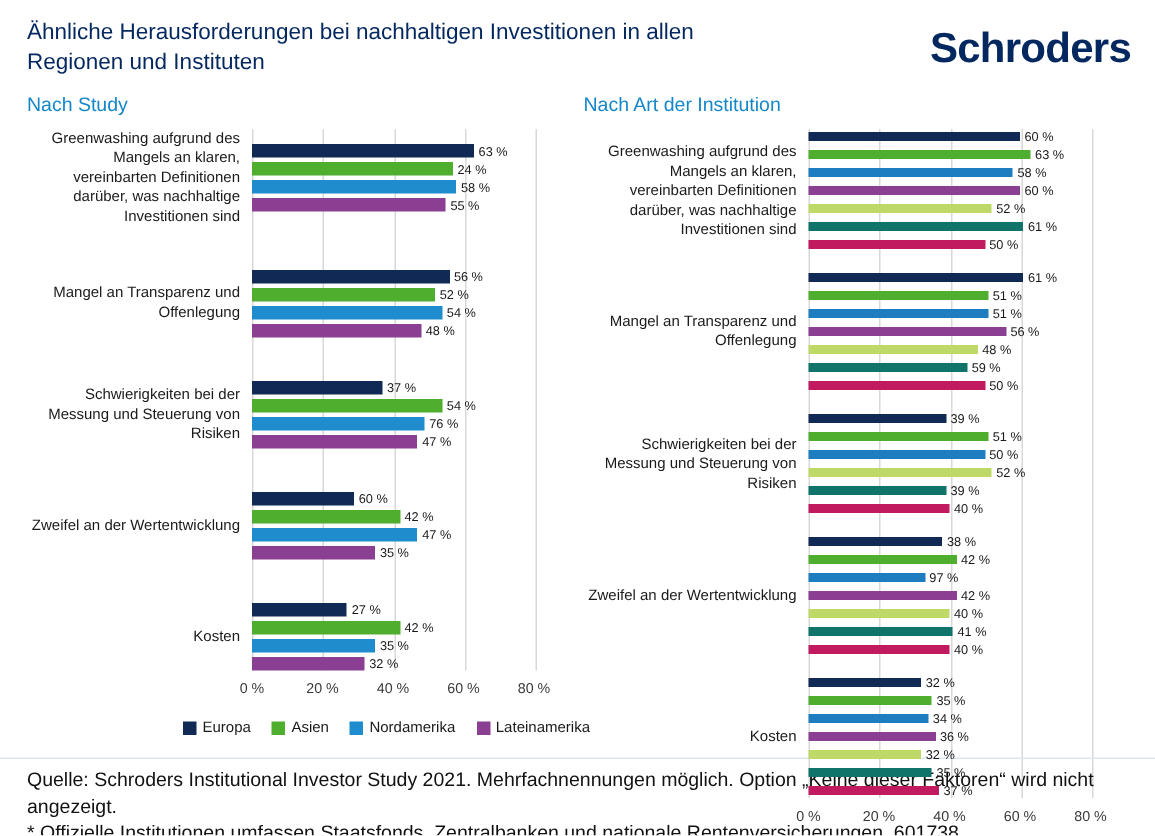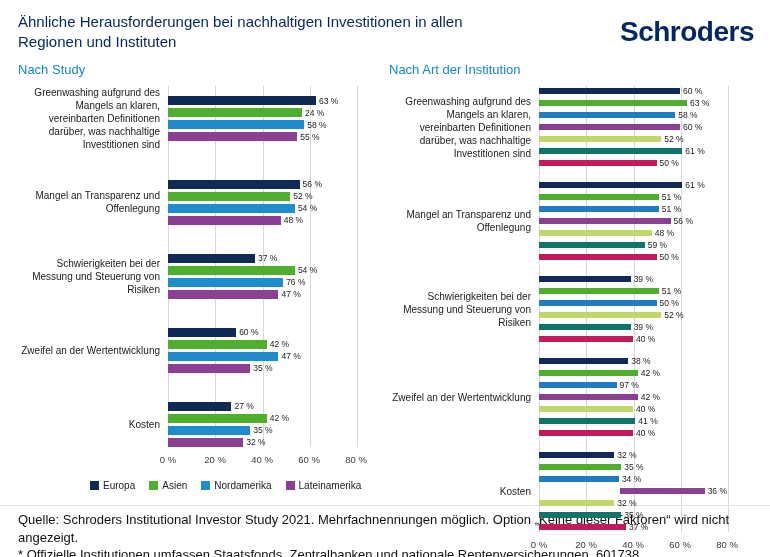--- a/index.html
+++ b/index.html
@@ -25,21 +25,21 @@
   .bars{width:188px;flex:none;}
   .bar-row{display:flex;align-items:center;}
   .bar{flex:none;}
   .val{font-size:8.5px;color:#1a1a1a;margin-left:3px;white-space:nowrap;}
 
   .axis{position:relative;margin-left:150px;width:188px;height:13px;margin-top:7px;}
   .tick{position:absolute;transform:translateX(-50%);font-size:9.5px;color:#3a3a3a;
         white-space:nowrap;top:0;}
 
   .legend{margin-top:13px;font-size:10px;color:#1a1a1a;}
-  #chart-0 .legend{margin-left:72px;}
+  #chart-0 .legend{margin-left:104px;}
   .legend-row{display:flex;align-items:center;margin-bottom:3px;}
   .legend-item{display:flex;align-items:center;margin-right:14px;}
   .swatch{width:9px;height:9px;margin-right:4px;flex:none;}
 
   .footer-sep{position:absolute;left:0;right:0;top:505px;height:1px;background:#dce7f1;}
   .footer{position:absolute;left:18px;top:511px;width:740px;font-size:13px;color:#111;
           line-height:1.35;}
 </style>
 </head>
 <body>
@@ -339,21 +339,21 @@
               <span class="val">32 %</span>
             </div>
             <div class="bar-row" style="margin-bottom: 2px;">
               <div class="bar" style="height: 6px; width: 43.75%; background: rgb(79, 174, 45);"></div>
               <span class="val">35 %</span>
             </div>
             <div class="bar-row" style="margin-bottom: 2px;">
               <div class="bar" style="height: 6px; width: 42.5%; background: rgb(30, 124, 192);"></div>
               <span class="val">34 %</span>
             </div>
-            <div class="bar-row" style="margin-bottom: 2px; justify-content: flex-end;">
+            <div class="bar-row" style="margin-bottom: 2px;">
               <div class="bar" style="height: 6px; width: 45%; background: rgb(138, 63, 147);"></div>
               <span class="val">36 %</span>
             </div>
             <div class="bar-row" style="margin-bottom: 2px;">
               <div class="bar" style="height: 6px; width: 40%; background: rgb(191, 217, 104);"></div>
               <span class="val">32 %</span>
             </div>
             <div class="bar-row" style="margin-bottom: 2px;">
               <div class="bar" style="height: 6px; width: 43.75%; background: rgb(16, 116, 106);"></div>
               <span class="val">35 %</span>

